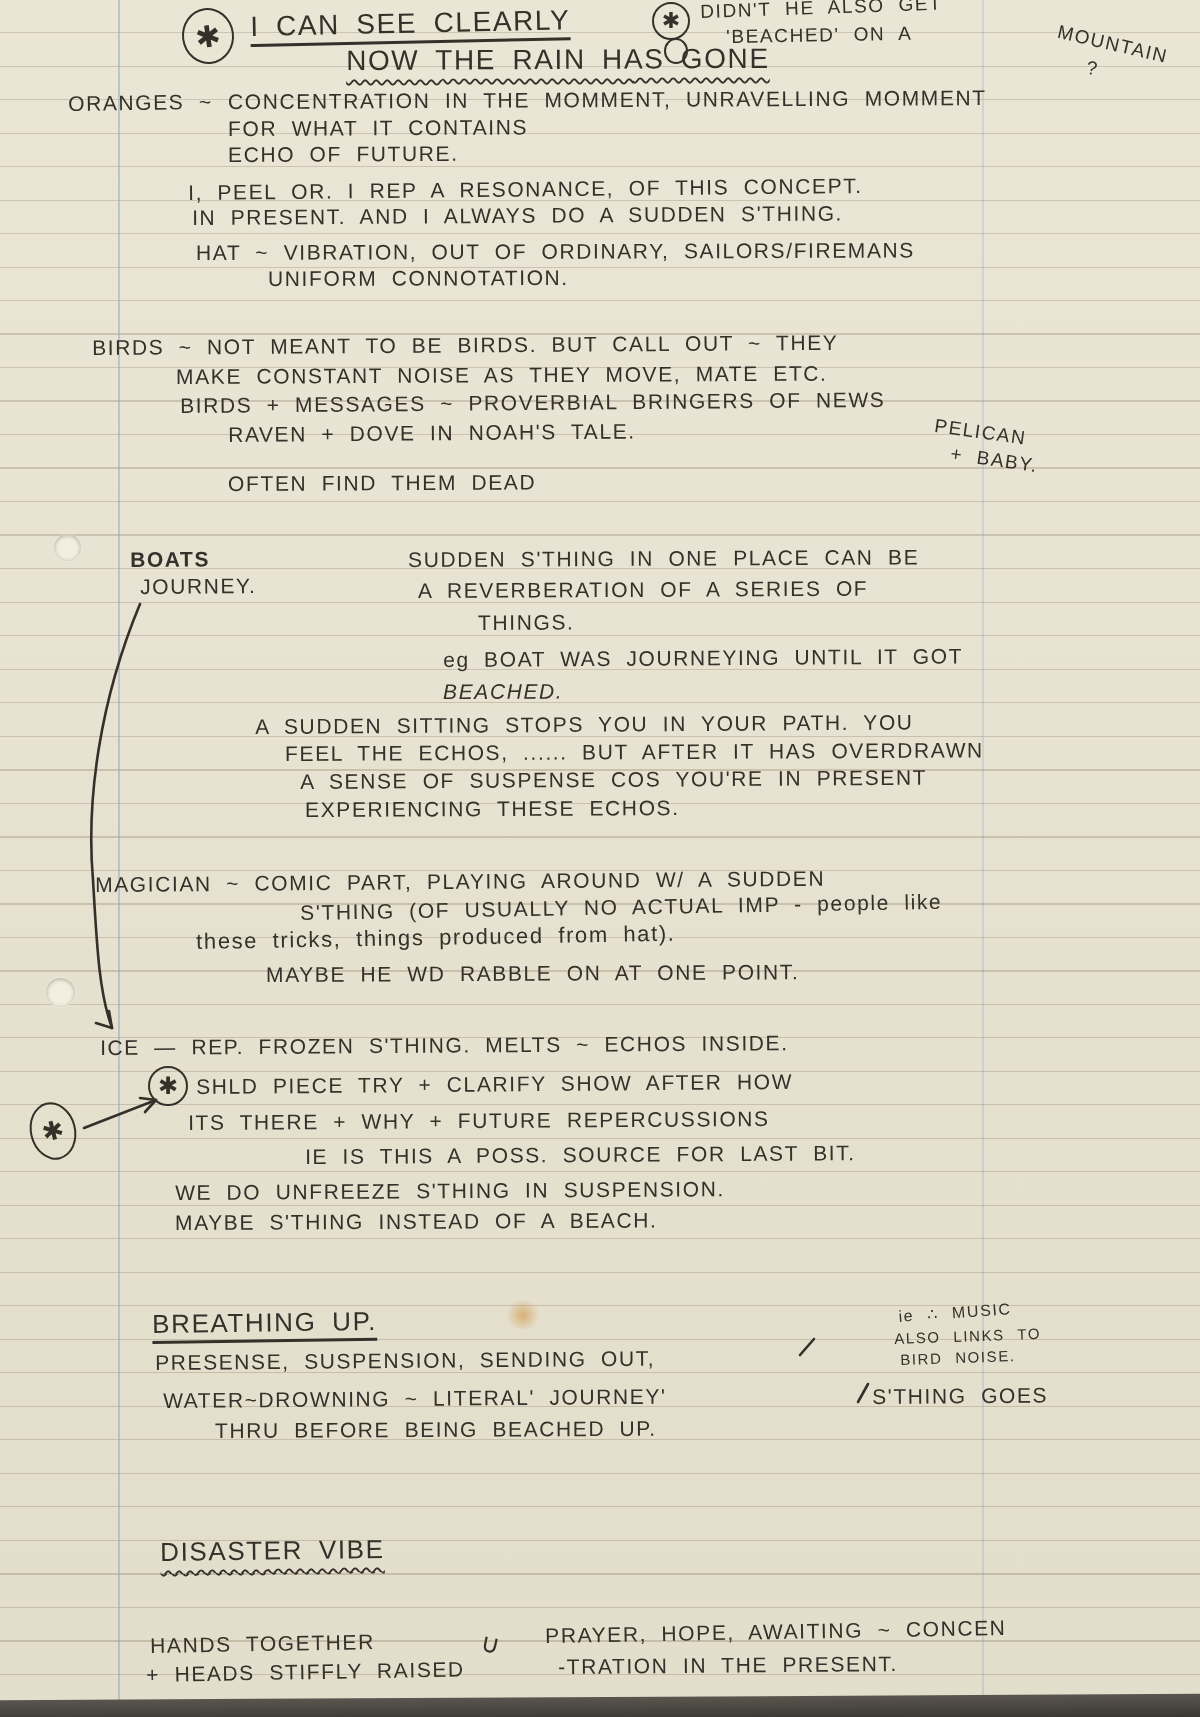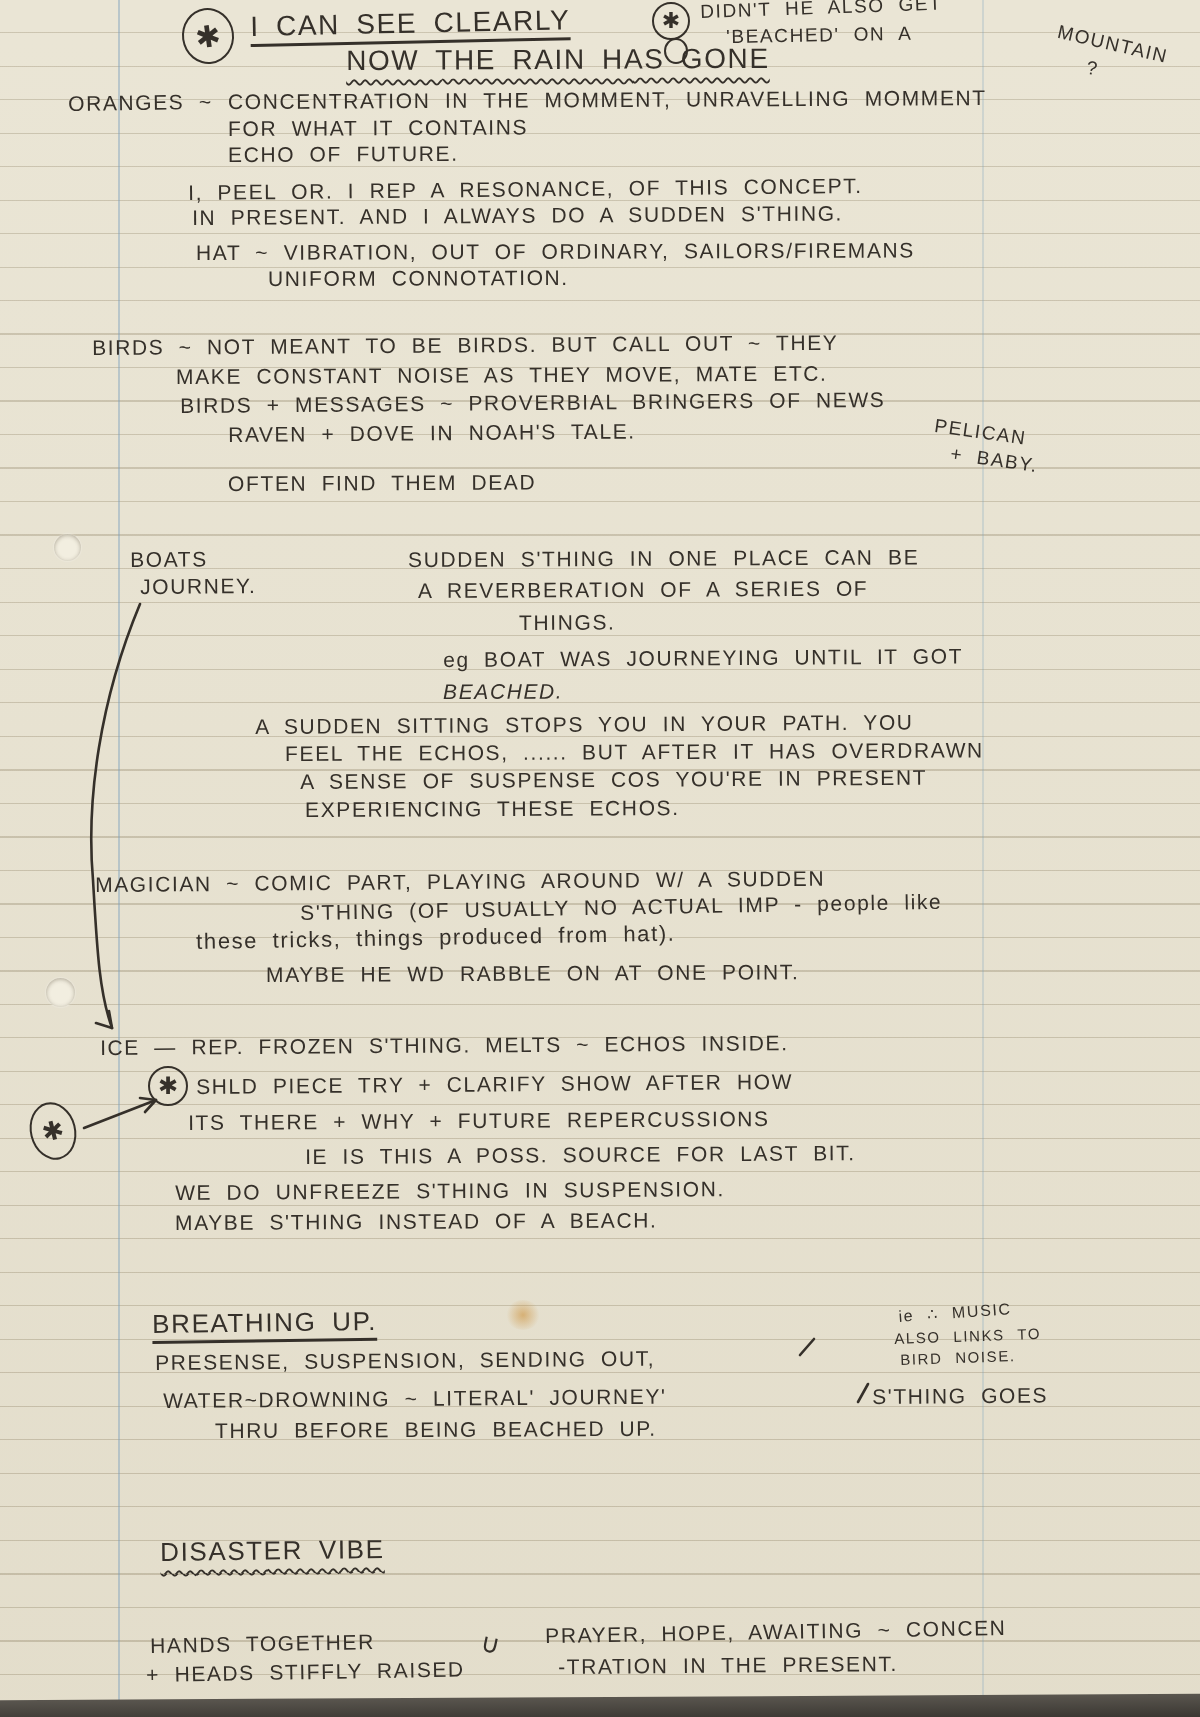--- a/index.html
+++ b/index.html
@@ -97,25 +97,25 @@
       <div class="hw" style="left: 192px; top: 206px; font-size: 21px; transform: rotate(-0.4deg);">IN PRESENT. AND I ALWAYS DO A SUDDEN S'THING.</div>
       <div class="hw" style="left: 196px; top: 241px; font-size: 21px; transform: rotate(-0.2deg);">HAT ~ VIBRATION, OUT OF ORDINARY, SAILORS/FIREMANS</div>
       <div class="hw" style="left: 268px; top: 267px; font-size: 21px; transform: rotate(-0.2deg);">UNIFORM CONNOTATION.</div>
       <div class="hw" style="left: 92px; top: 336px; font-size: 21px; transform: rotate(-0.4deg);">BIRDS ~ NOT MEANT TO BE BIRDS. BUT CALL OUT ~ THEY</div>
       <div class="hw" style="left: 176px; top: 365px; font-size: 21px; transform: rotate(-0.3deg);">MAKE CONSTANT NOISE AS THEY MOVE, MATE ETC.</div>
       <div class="hw" style="left: 180px; top: 394px; font-size: 21px; transform: rotate(-0.5deg);">BIRDS + MESSAGES ~ PROVERBIAL BRINGERS OF NEWS</div>
       <div class="hw" style="left: 228px; top: 423px; font-size: 21px; transform: rotate(-0.5deg);">RAVEN + DOVE IN NOAH'S TALE.</div>
       <div class="hw" style="left: 936px; top: 416px; font-size: 19px; transform: rotate(8deg);">PELICAN</div>
       <div class="hw" style="left: 952px; top: 444px; font-size: 19px; transform: rotate(8deg);">+ BABY.</div>
       <div class="hw" style="left: 228px; top: 472px; font-size: 21px; transform: rotate(-0.3deg);">OFTEN FIND THEM DEAD</div>
-      <div class="hw" style="left: 130px; top: 548px; font-size: 21px; transform: rotate(-0.5deg);">BOATS</div>
+      <div class="hw" style="left: 130px; top: 548px; font-size: 21px; transform: rotate(-0.5deg); font-weight: bold;">BOATS</div>
       <div class="hw" style="left: 140px; top: 575px; font-size: 21px; transform: rotate(-0.5deg);">JOURNEY.</div>
       <div class="hw" style="left: 408px; top: 548px; font-size: 21px; transform: rotate(-0.3deg);">SUDDEN S'THING IN ONE PLACE CAN BE</div>
       <div class="hw" style="left: 418px; top: 579px; font-size: 21px; transform: rotate(-0.3deg);">A REVERBERATION OF A SERIES OF</div>
-      <div class="hw" style="left: 478px; top: 611px; font-size: 21px; transform: rotate(-0.3deg); margin-left: 41px;">THINGS.</div>
+      <div class="hw" style="left: 478px; top: 611px; font-size: 21px; transform: rotate(-0.3deg);">THINGS.</div>
       <div class="hw lc" style="left: 443px; top: 648px; font-size: 21px; transform: rotate(-0.4deg);">eg BOAT WAS JOURNEYING UNTIL IT GOT</div>
       <div class="hw" style="left: 443px; top: 680px; font-size: 21px; transform: rotate(-0.2deg); font-style: italic;">BEACHED.</div>
       <div class="hw" style="left: 255px; top: 715px; font-size: 21px; transform: rotate(-0.4deg);">A SUDDEN SITTING STOPS YOU IN YOUR PATH. YOU</div>
       <div class="hw" style="left: 285px; top: 742px; font-size: 21px; transform: rotate(-0.3deg);">FEEL THE ECHOS, ...... BUT AFTER IT HAS OVERDRAWN</div>
       <div class="hw" style="left: 300px; top: 770px; font-size: 21px; transform: rotate(-0.4deg);">A SENSE OF SUSPENSE COS YOU'RE IN PRESENT</div>
       <div class="hw" style="left: 305px; top: 798px; font-size: 21px; transform: rotate(-0.3deg);">EXPERIENCING THESE ECHOS.</div>
       <div class="hw" style="left: 95px; top: 873px; font-size: 21px; transform: rotate(-0.5deg);">MAGICIAN ~ COMIC PART, PLAYING AROUND W/ A SUDDEN</div>
       <div class="hw lc" style="left: 300px; top: 901px; font-size: 21px; transform: rotate(-1deg);">S'THING (OF USUALLY NO ACTUAL IMP - people like</div>
       <div class="hw lc" style="left: 196px; top: 930px; font-size: 22px; transform: rotate(-1deg);">these tricks, things produced from hat).</div>
       <div class="hw" style="left: 266px; top: 963px; font-size: 21px; transform: rotate(-0.3deg);">MAYBE HE WD RABBLE ON AT ONE POINT.</div>

